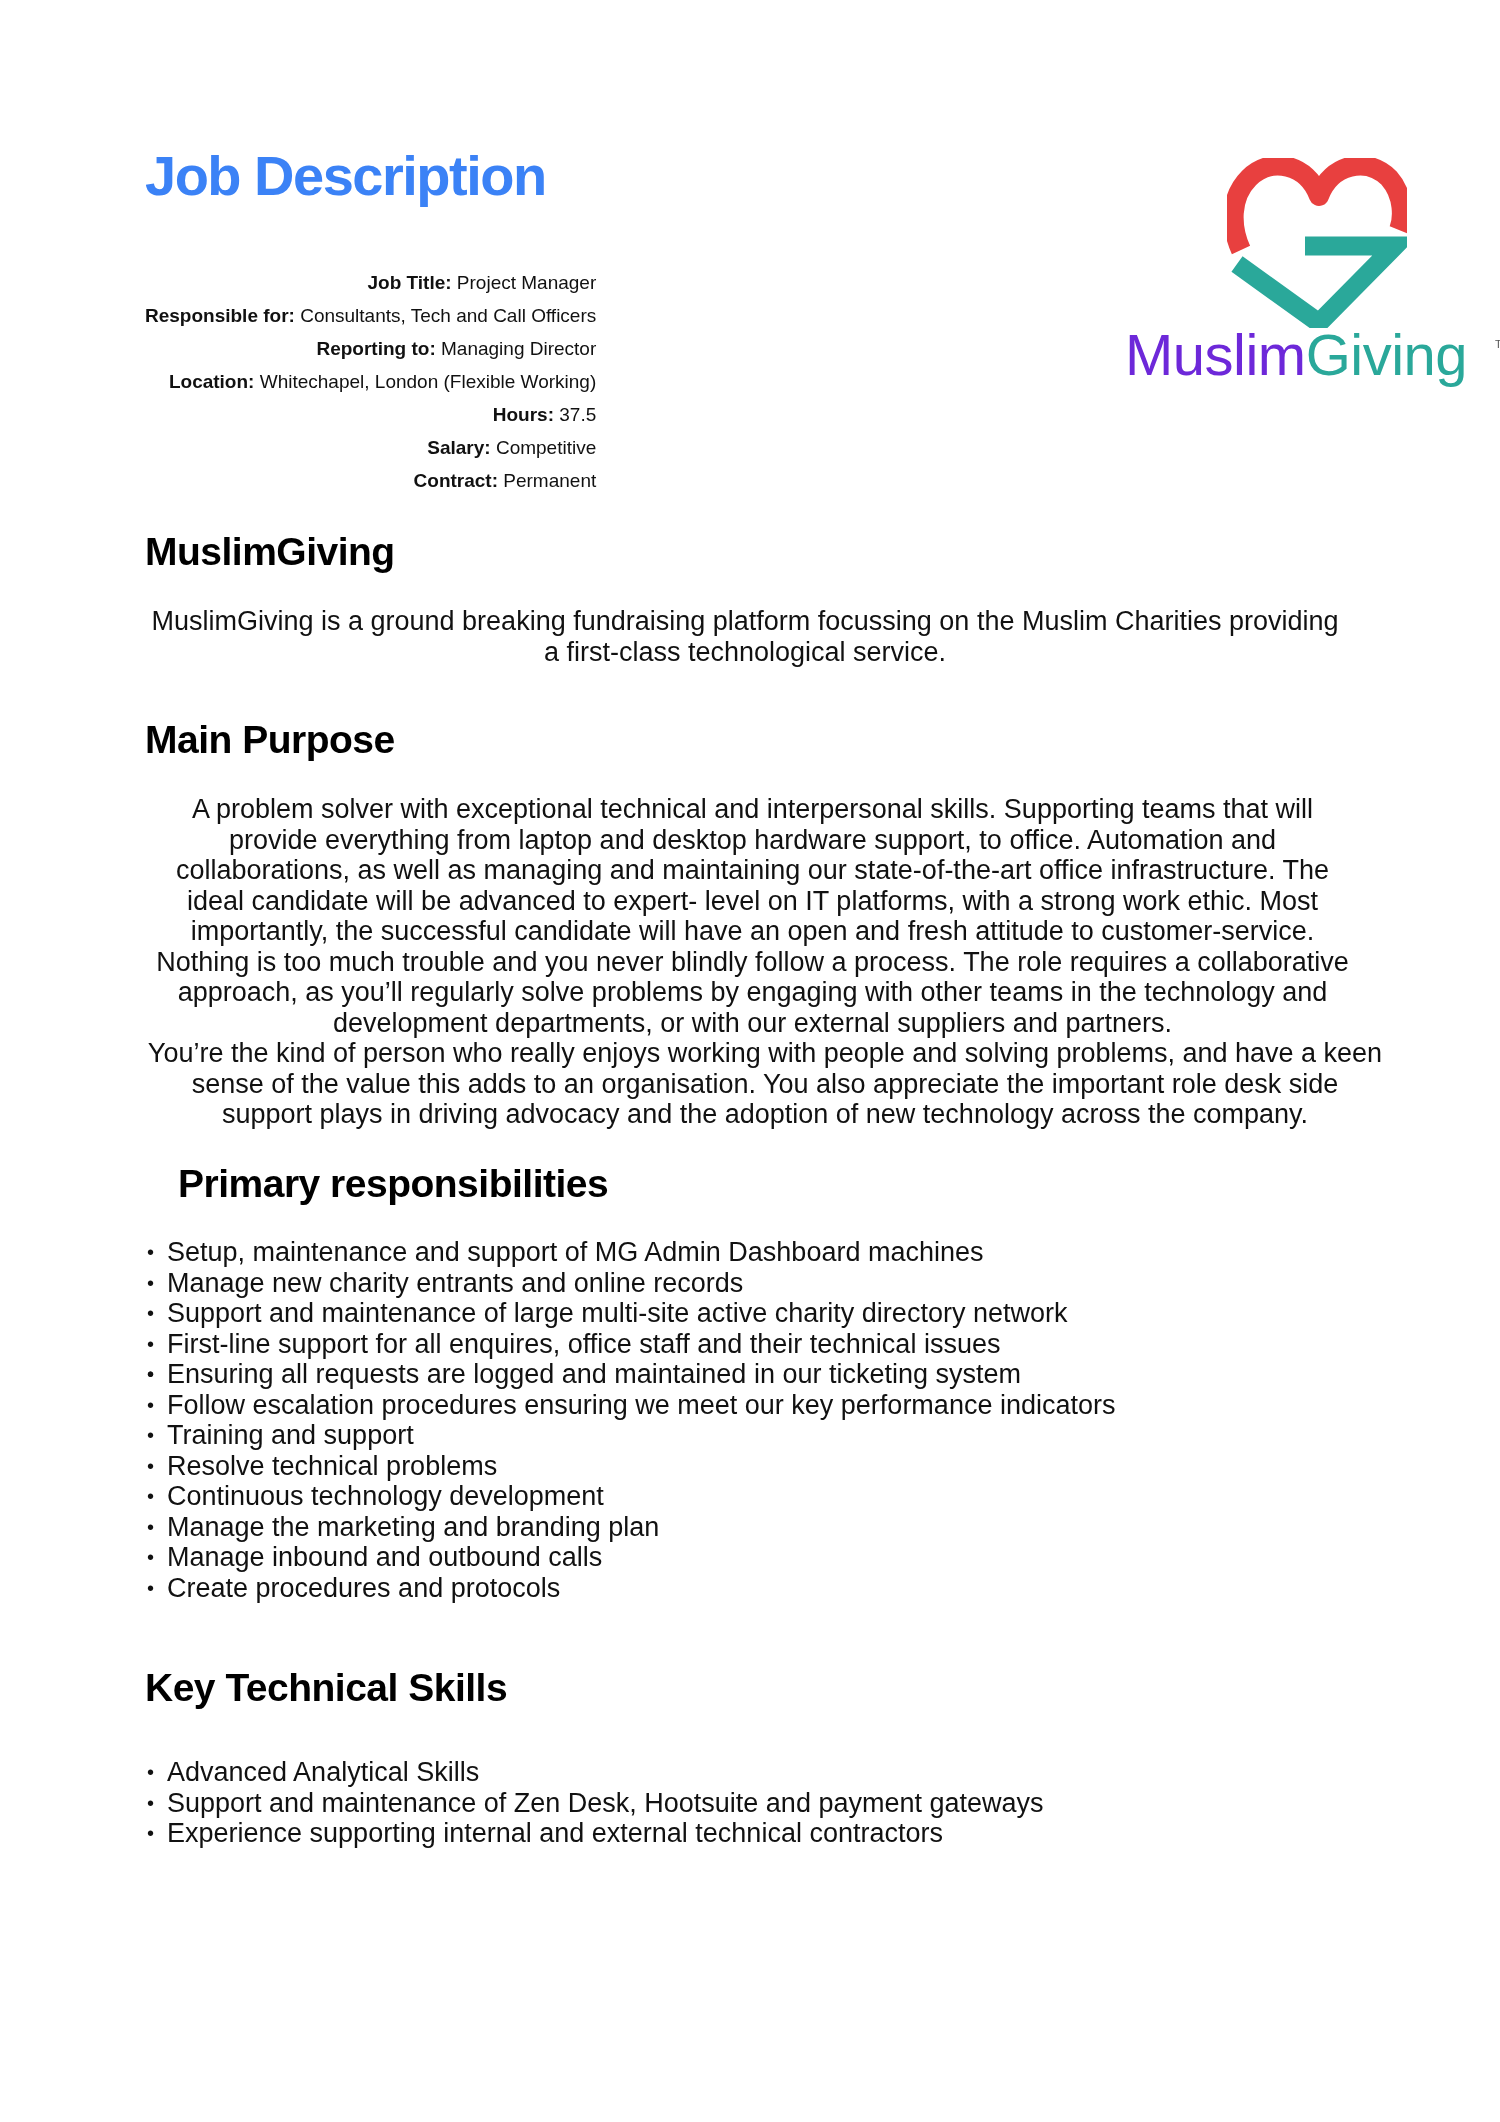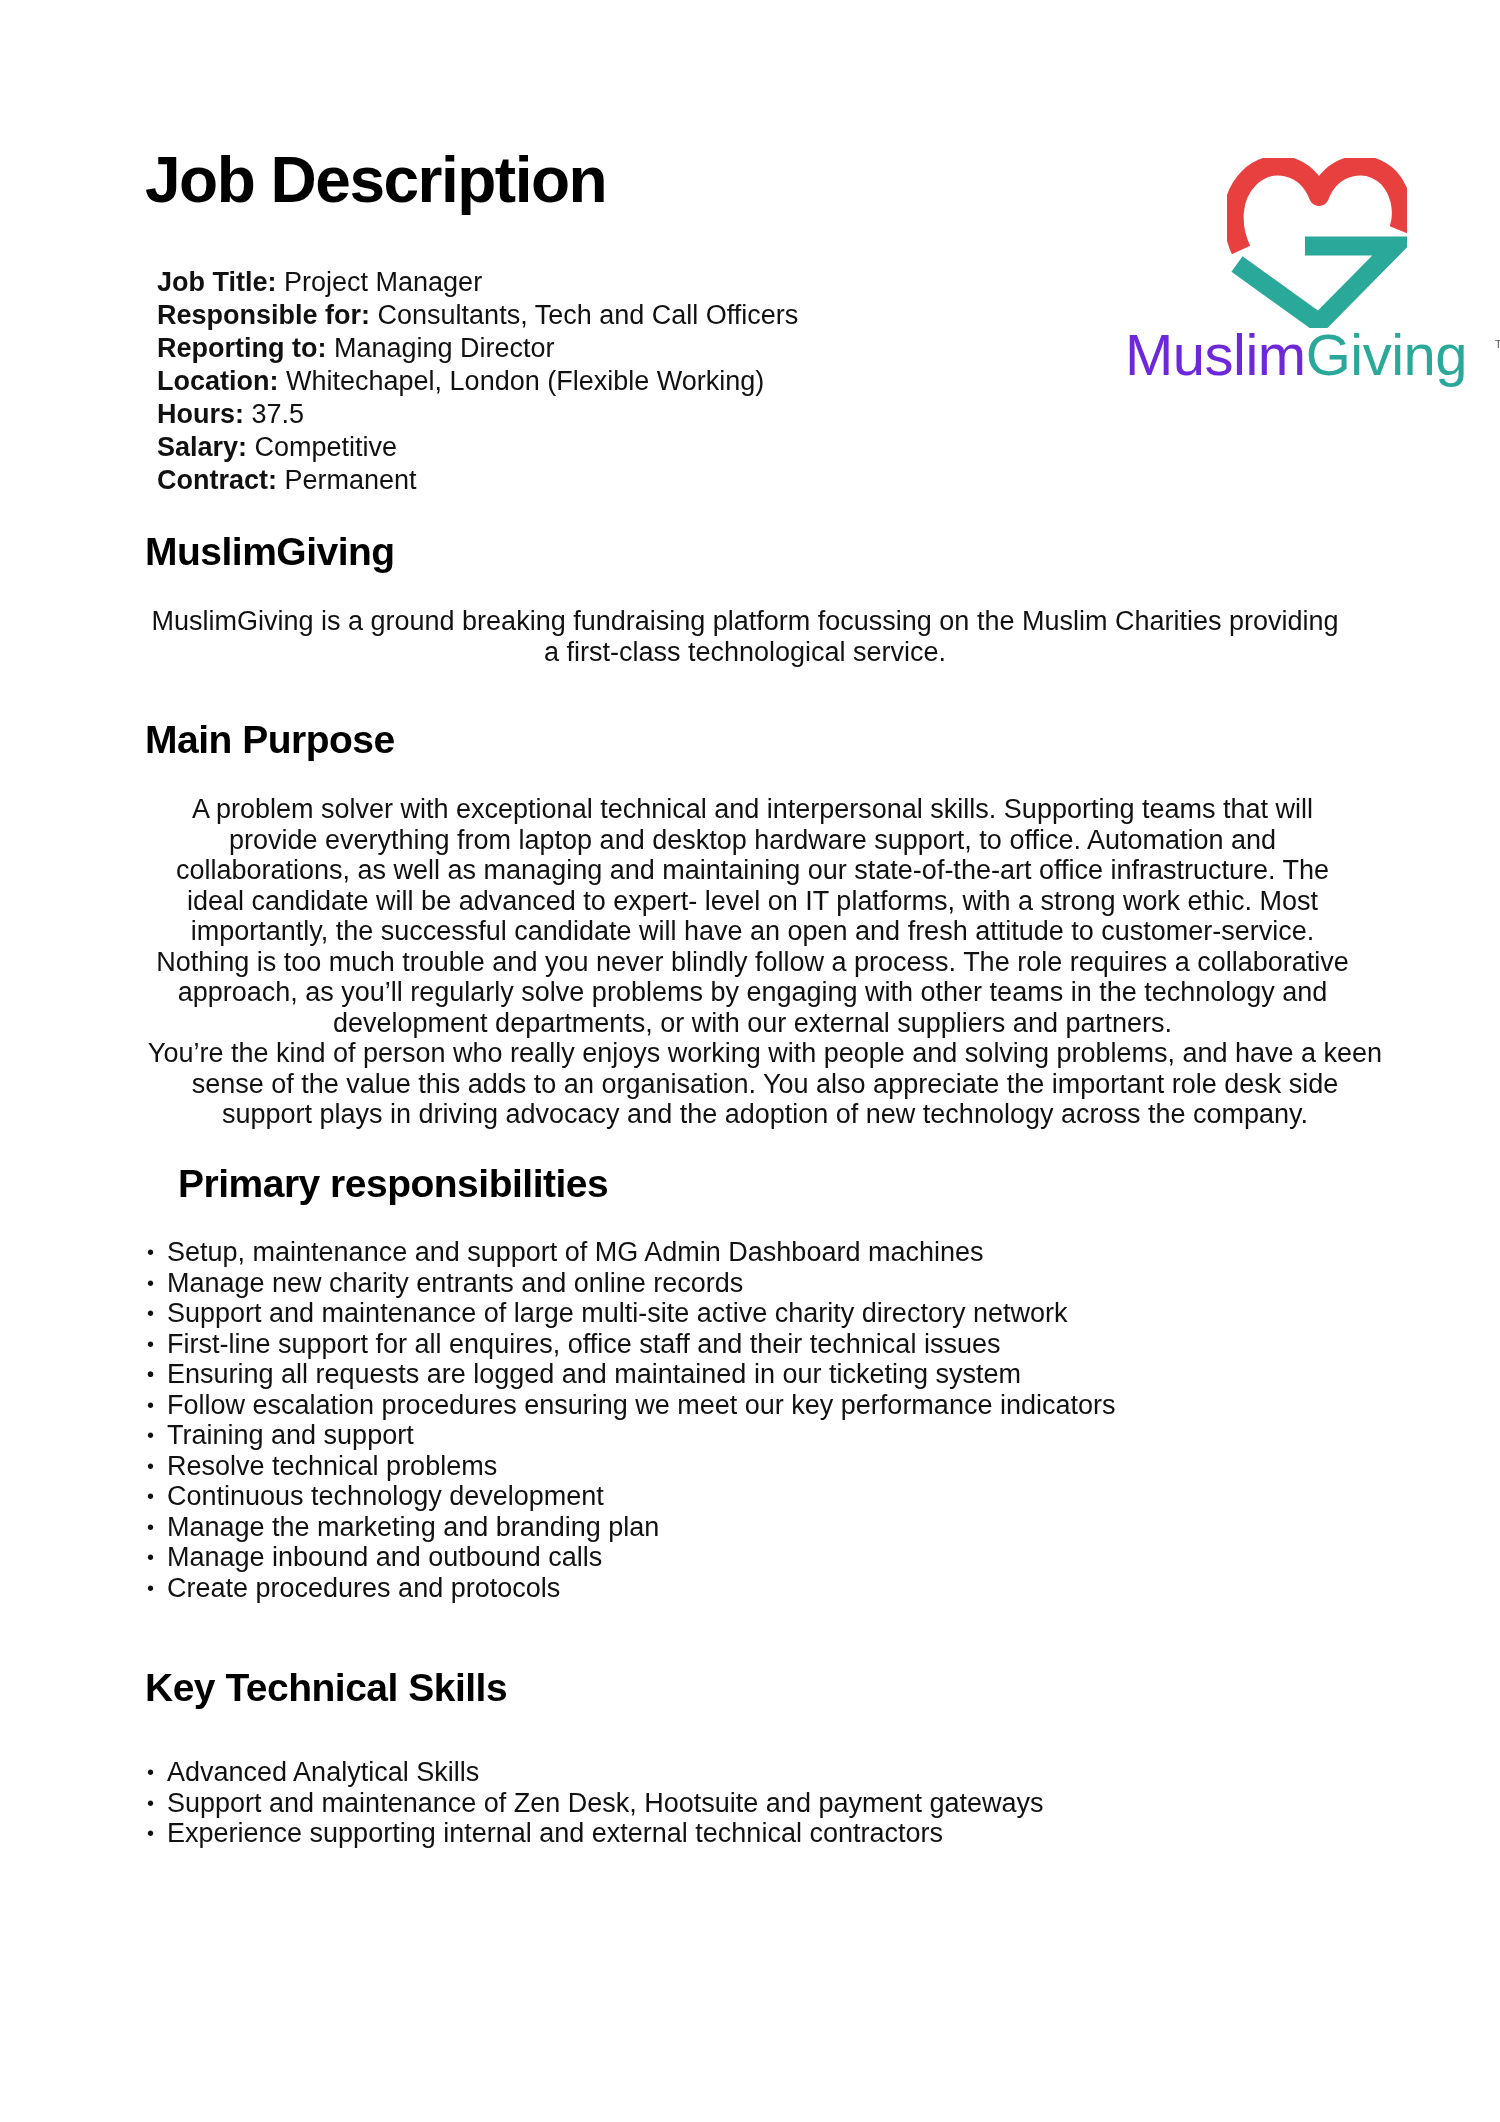--- a/index.html
+++ b/index.html
@@ -19,35 +19,36 @@
       position: absolute;
       left: 145px;
       top: 0;
       width: 1230px;
     }
     .title {
       position: absolute;
       left: 0;
       top: 148px;
       margin: 0;
-      font-size: 64px;
+      font-size: 56px;
       font-weight: bold;
       letter-spacing: -1.5px;
       line-height: 1;
-      color: #000000;
+      color: #3b82f6;
     }
     .meta {
       position: absolute;
-      left: 12px;
+      left: 0;
       top: 266px;
       margin: 0;
       padding: 0;
       list-style: none;
-      font-size: 27px;
+      font-size: 19px;
       line-height: 33px;
+      text-align: right;
     }
     .meta li { white-space: nowrap; }
     .meta .label { font-weight: bold; }
 
     .logo {
       position: absolute;
       left: 980px;
       top: 158px;
       width: 400px;
       height: 250px;

